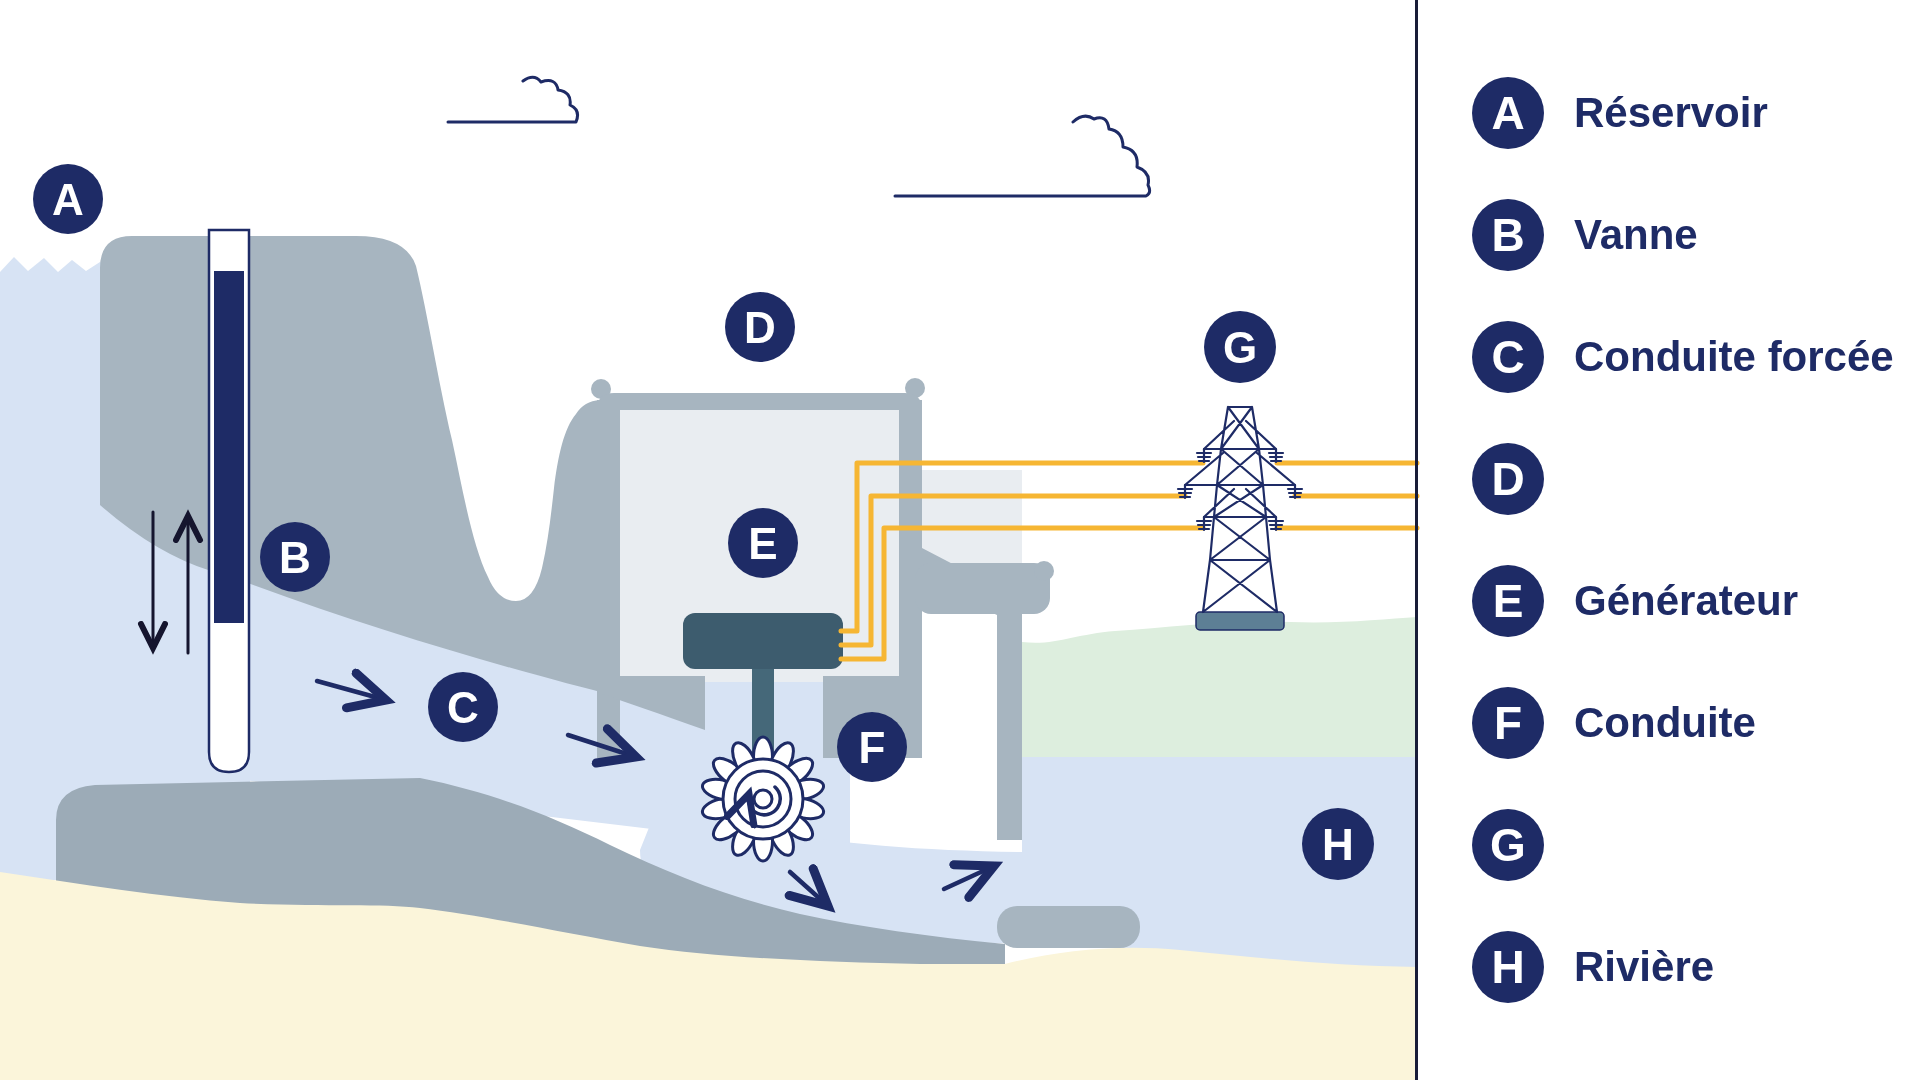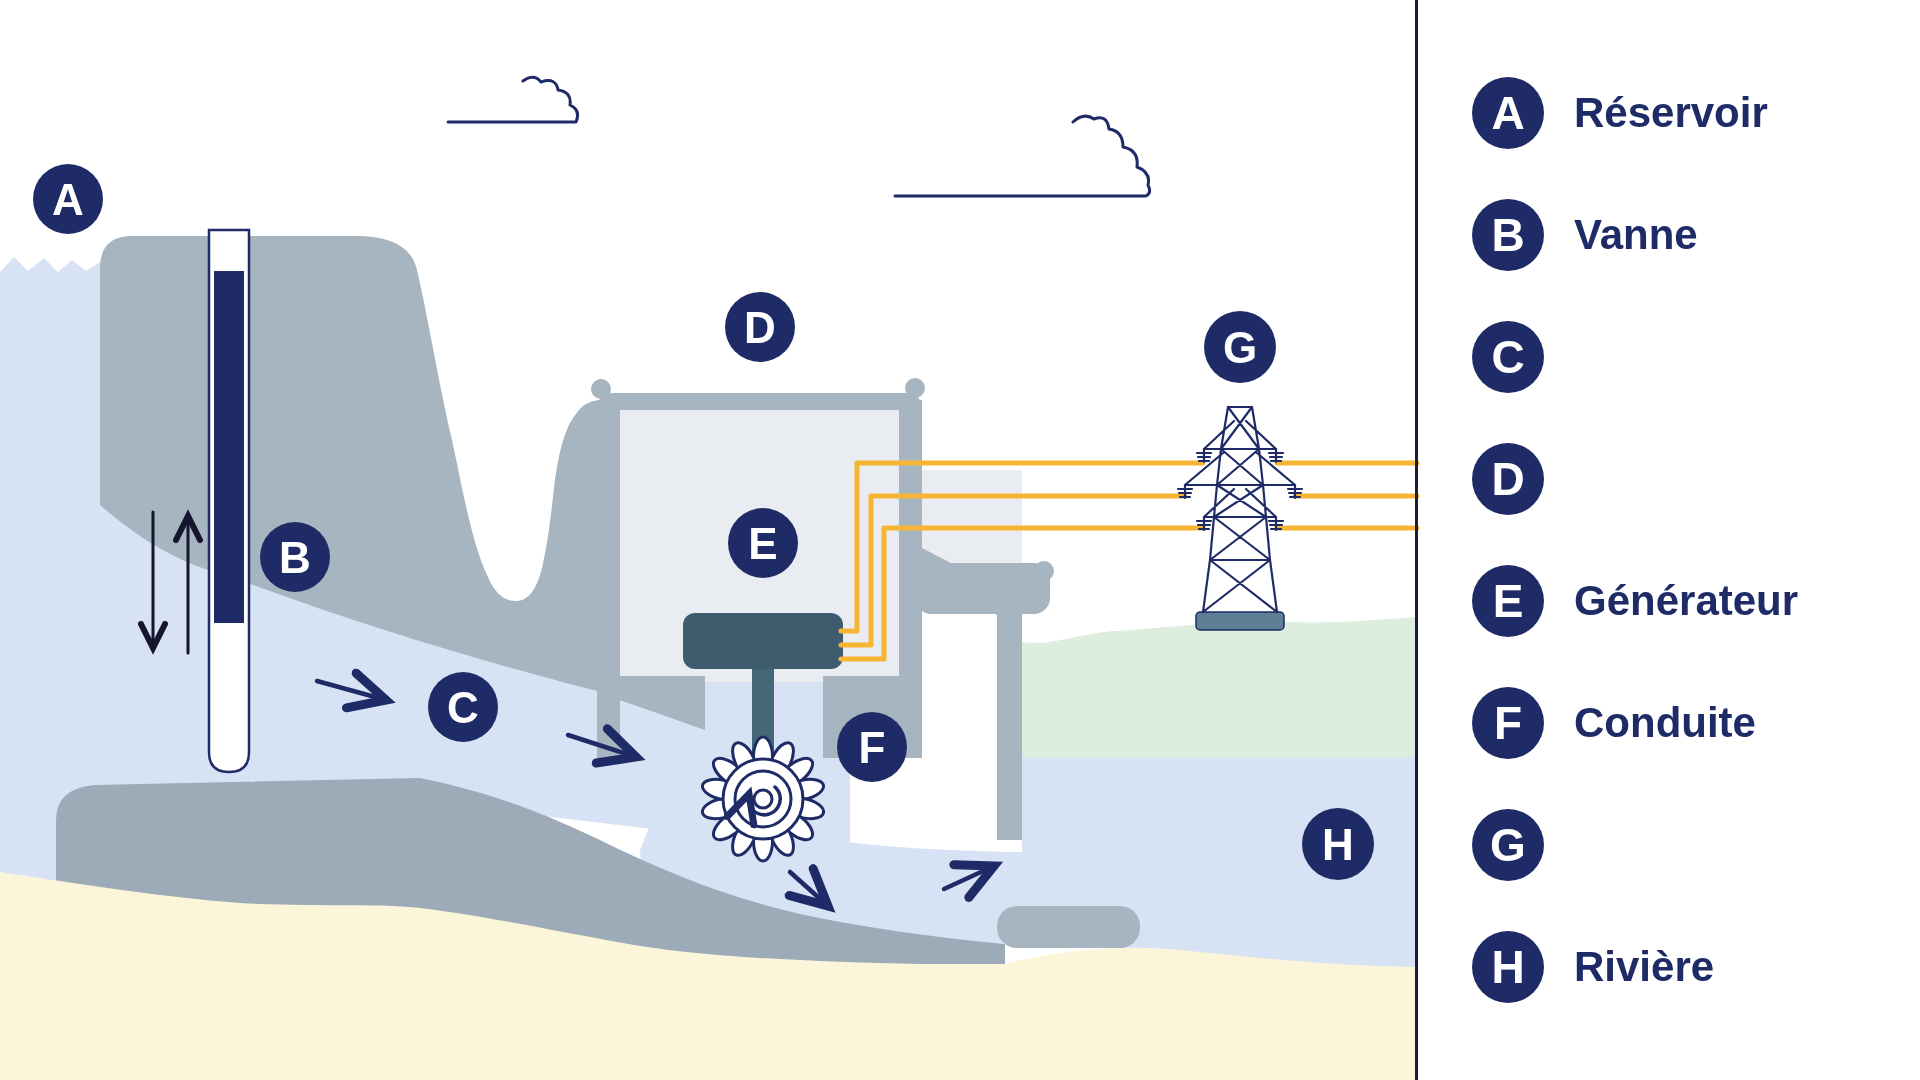--- a/index.html
+++ b/index.html
@@ -225,20 +225,21 @@
   <div class="legend-row">
     <div class="legend-badge">A</div>
     <div class="legend-label">Réservoir</div>
   </div>
   <div class="legend-row">
     <div class="legend-badge">B</div>
     <div class="legend-label">Vanne</div>
   </div>
   <div class="legend-row">
     <div class="legend-badge">C</div>
+    <div class="legend-label">Conduite forcée</div>
   </div>
   <div class="legend-row">
     <div class="legend-badge">D</div>
   </div>
   <div class="legend-row">
     <div class="legend-badge">E</div>
     <div class="legend-label">Générateur</div>
   </div>
   <div class="legend-row">
     <div class="legend-badge">F</div>

